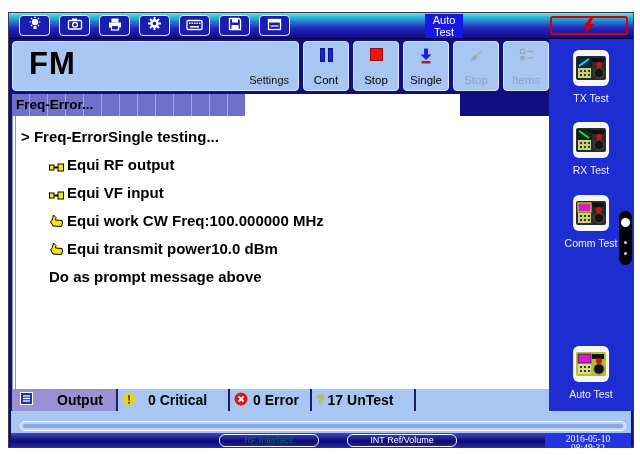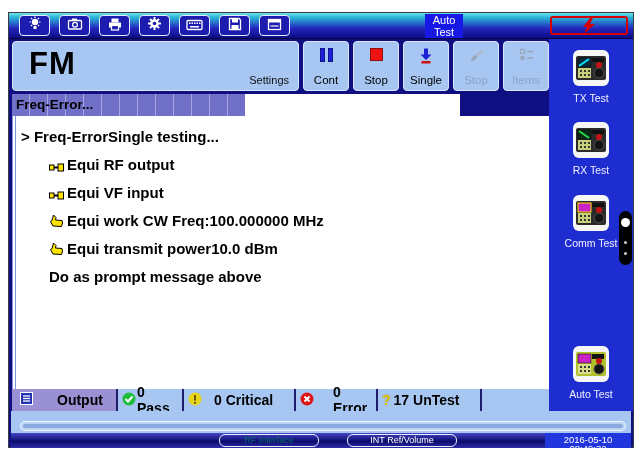--- a/index.html
+++ b/index.html
@@ -48,39 +48,39 @@
   .line.indent { padding-left:33px; }
   .line svg { vertical-align:-2px; margin-right:3px; }
 
   
   .statusbar { position:absolute; left:3px; top:376px; width:537px; height:22px; background:#a7c7f2;
                display:flex; align-items:stretch; font-size:14px; font-weight:bold; color:#000; }
   .cell { display:flex; align-items:center; border-right:2px solid #1c1c6a; padding:0 4px; }
   .cell-output { width:106px; background:#9a90d4; gap:24px; padding-left:8px; }
   .cell-pass { width:66px; gap:1px; }
   .cell-critical { width:112px; gap:12px; }
-  .cell-error { width:82px; gap:19px; }
+  .cell-error { width:82px; gap:5px; }
   .cell-untest { width:104px; gap:3px; }
   .qmark { color:#e4c60e; font-size:14px; font-weight:bold; text-shadow:0 0 1px #7a6a00; }
 
   
   .scrollzone { position:absolute; left:2px; right:2px; top:398px; height:22px; background:#a7c7f2; }
   .hscroll { position:absolute; left:9px; right:5px; bottom:2px; height:10px;
              border:1px solid #f2f7ff; border-radius:5px; background:#b9d3f7; }
   .hscroll .inner { position:absolute; left:2px; right:2px; top:2px; height:4px;
                     border-radius:3px; background:#89a9dd; }
 
   .bottombar { position:absolute; left:2px; right:2px; top:420px; height:15px;
                background:linear-gradient(180deg,#4646c6 0%,#0b0b6e 55%,#2d2da8 100%); }
   .bb-btn { position:absolute; top:1px; height:13px; border:1px solid #e9eefc; border-radius:6px;
             font-size:9px; line-height:11px; text-align:center; }
   .bb-rf { left:208px; width:100px; color:#0c6a6a; }
   .bb-ref { left:336px; width:110px; color:#ffffff; }
   .datecell { position:absolute; right:0; top:0; bottom:0; width:86px; background:#2236de;
-              color:#fff; font-size:9.5px; line-height:8px; text-align:center; padding-top:1px; }
+              color:#fff; font-size:9.5px; line-height:8px; text-align:center; padding-top:1px;font-family:Liberation Serif, serif; }
   .datecell div { line-height:7px; margin-top:2px; }
 
   
   .sidebar { position:absolute; left:540px; top:26px; width:84px; height:372px; background:#1d2dd0; }
   .side-item { position:absolute; left:0; width:100%; text-align:center; }
   .side-item .lbl { display:block; margin-top:1px; font-size:10.5px; color:#f0f0ff; }
   .pill { position:absolute; right:1px; top:172px; width:13px; height:54px; background:#000; border-radius:7px; }
   .pill .dot-big { position:absolute; left:2px; top:7px; width:9px; height:9px; border-radius:50%; background:#fff; }
   .pill .dot-s1 { position:absolute; left:5px; top:30px; width:3px; height:3px; border-radius:50%; background:#cfcfcf; }
   .pill .dot-s2 { position:absolute; left:5px; top:41px; width:3px; height:3px; border-radius:50%; background:#cfcfcf; }
@@ -263,29 +263,20 @@
       <span>
         <svg width="13" height="13" viewBox="0 0 13 13">
           <rect x="0.5" y="0.5" width="12" height="12" fill="#2433b4" stroke="#fff" stroke-width="1"></rect>
           <line x1="3" y1="4" x2="10" y2="4" stroke="#fff" stroke-width="1.3"></line>
           <line x1="3" y1="6.5" x2="10" y2="6.5" stroke="#fff" stroke-width="1.3"></line>
           <line x1="3" y1="9" x2="10" y2="9" stroke="#fff" stroke-width="1.3"></line>
         </svg>
       </span>
       <span>Output</span>
     </div>
-    <div class="cell cell-pass">
-      <span>
-        <svg width="14" height="14" viewBox="0 0 14 14">
-          <circle cx="7" cy="7" r="6.5" fill="#1fbb3a"></circle>
-          <path d="M3.5 7 L6 9.5 L10.5 4.5" fill="none" stroke="#fff" stroke-width="2"></path>
-        </svg>
-      </span>
-      <span>0 Pass</span>
-    </div>
     <div class="cell cell-critical">
       <span>
         <svg width="14" height="14" viewBox="0 0 14 14">
           <circle cx="7" cy="7" r="6.5" fill="#e8d51a"></circle>
           <rect x="6" y="3" width="2" height="5.5" fill="#6a5c08"></rect>
           <rect x="6" y="9.8" width="2" height="2" fill="#6a5c08"></rect>
         </svg>
       </span>
       <span>0 Critical</span>
     </div>

